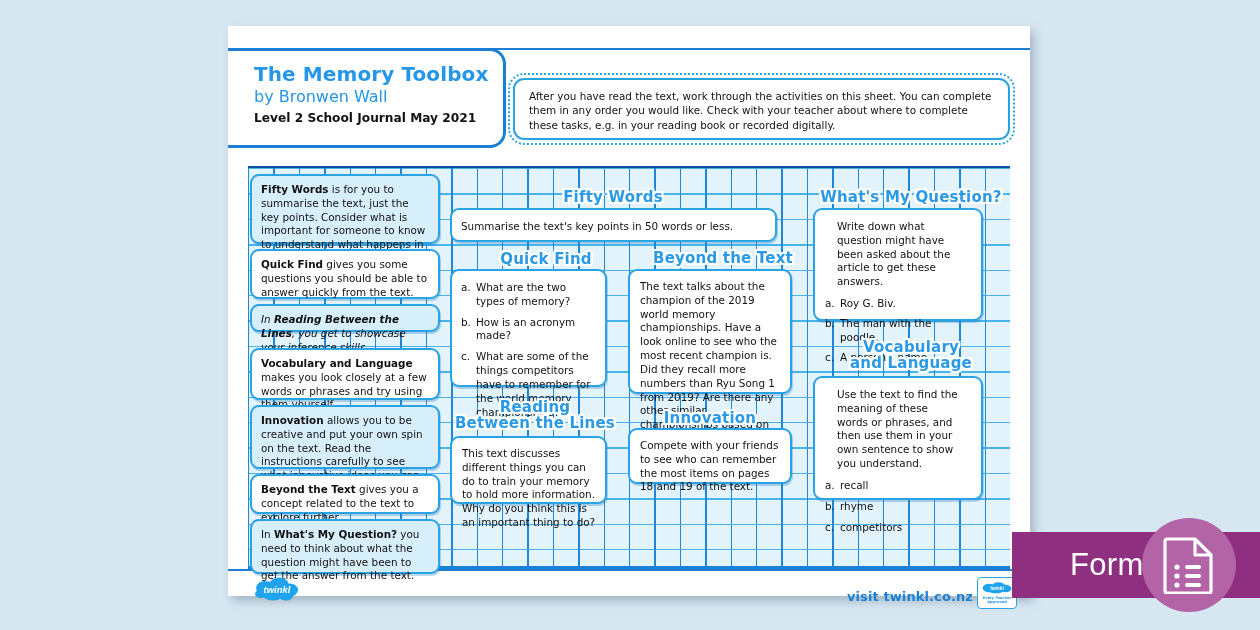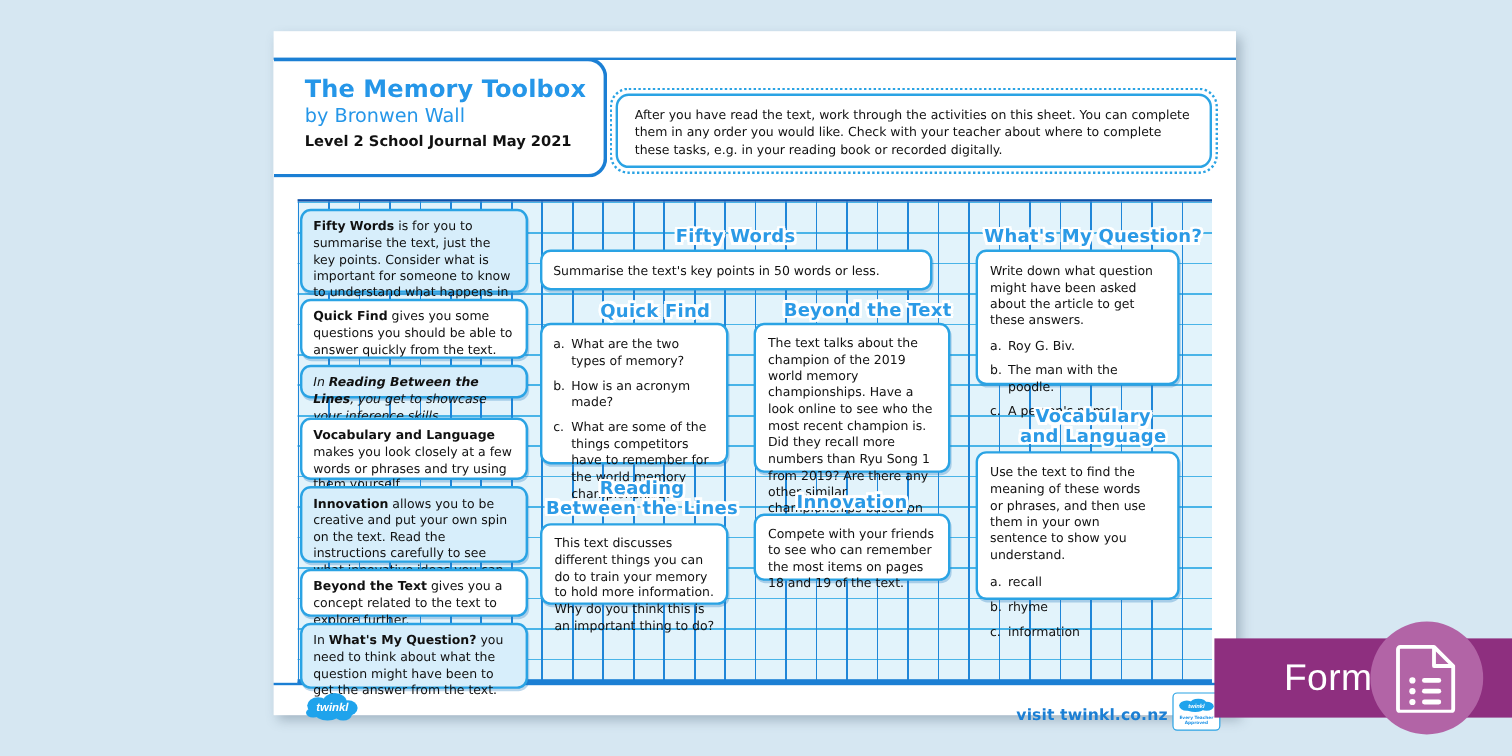--- a/index.html
+++ b/index.html
@@ -88,21 +88,21 @@
     outline:2.2px dotted #2aa3e4;outline-offset:3.5px;
     z-index:5;
   }
 
   
   .qlist{margin:0;padding:0;list-style:none;}
   .qlist li{display:flex;margin-bottom:7px;}
   .qlist li:last-child{margin-bottom:0;}
   .qlist .mk{width:15px;flex:none;}
   .qlist.tight li{margin-bottom:6px;}
-  .para{margin:0 0 8px 0;}
+  .para{margin:0 0 8px 12px;}
   .para:last-child{margin-bottom:0;}
 
   
   #footer-logo{position:absolute;left:25px;top:551px;width:48px;height:26px;}
   #visit-text{
     position:absolute;right:57px;top:563px;font-size:13px;font-weight:bold;
     color:#1b7fd4;letter-spacing:.1px;
   }
   #approved-badge{
     position:absolute;right:13px;top:551px;width:38px;height:30px;
@@ -231,21 +231,21 @@
       <li>
         <span class="mk">a.</span>
         <span>recall</span>
       </li>
       <li>
         <span class="mk">b.</span>
         <span>rhyme</span>
       </li>
       <li>
         <span class="mk">c.</span>
-        <span>information</span>
+        <span>competitors</span>
       </li>
     </ul>
   </div>
 
   <div class="sec-head" style="left:222px;top:373px;width:170px;">
     <div>Reading</div>
     <div>Between the Lines</div>
   </div>
   <div class="card" style="left:222px;top:410px;width:157px;height:68px;padding:9px 9px 0 10px;">
     <span>This text discusses different things you can do to train your memory to hold more information. Why do you think this is an important thing to do?</span>

